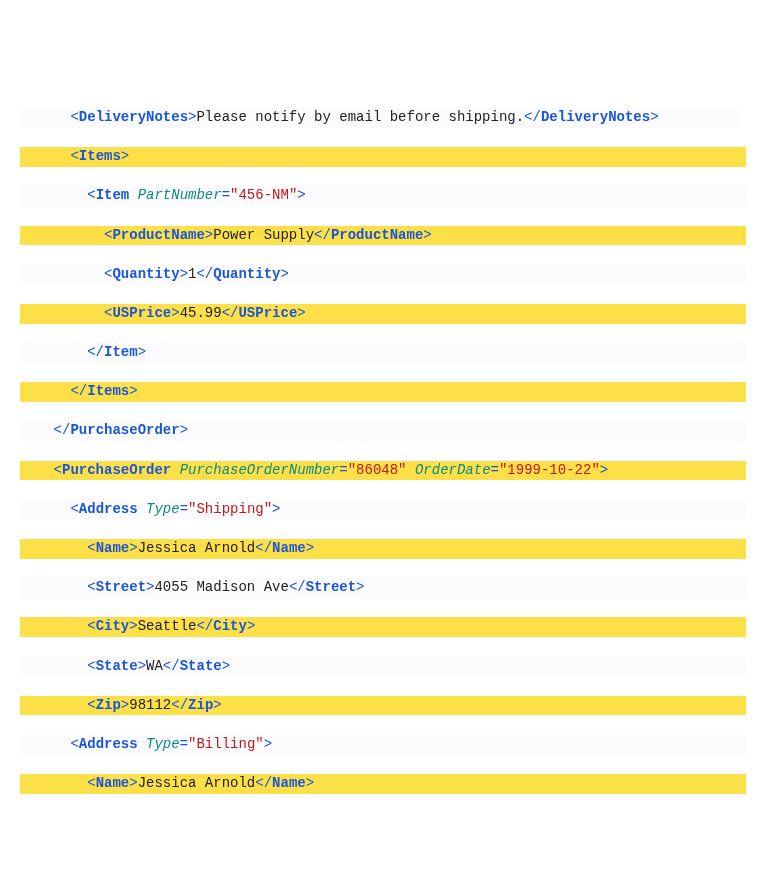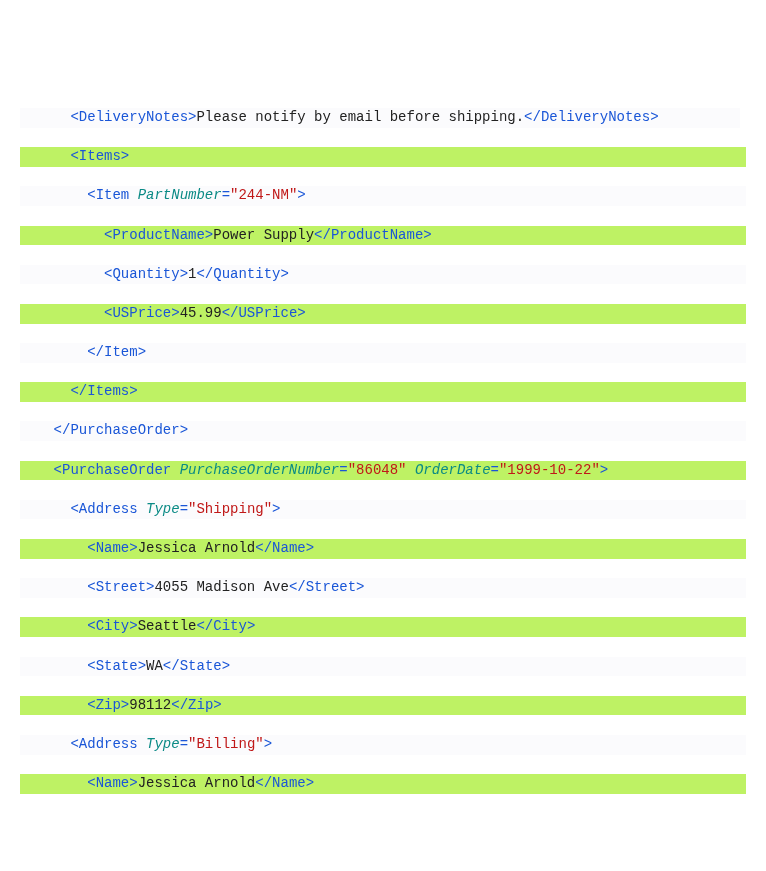--- a/index.html
+++ b/index.html
@@ -5,38 +5,38 @@
     body {
       margin: 0;
       padding: 10px 20px;
       font-family: "Courier New", Courier, monospace;
       font-size: 14px;
       line-height: 1.4;
       background: #ffffff;
       color: #000;
       white-space: pre;
     }
-    .tag { color: #1a56d7; }
+    .tag { color: #1a56d7; font-weight: bold; }
     .attr-name { color: #0a8a85; font-style: italic; }
     .attr-val { color: #c01818; }
     .txt { color: #222; }
     .punct { color: #1a56d7; }
     .even { display: block; background: #fbfbfd; }
-    .odd  { display: block; background: #bef264; }
+    .odd  { display: block; background: #fde047; }
     .wrap { white-space: pre-wrap; word-break: break-word; max-width: 720px; }
   </style>
 </head>
 <body>
 
 
 
 <div>
 <span class="even wrap">      <span class="punct">&lt;</span><span class="tag">DeliveryNotes</span><span class="punct">&gt;</span><span class="txt">Please notify by email before shipping.</span><span class="punct">&lt;/</span><span class="tag">DeliveryNotes</span><span class="punct">&gt;</span></span>
 <span class="odd">      <span class="punct">&lt;</span><span class="tag">Items</span><span class="punct">&gt;</span></span>
-<span class="even">        <span class="punct">&lt;</span><span class="tag">Item</span> <span class="attr-name">PartNumber</span><span class="punct">=</span><span class="attr-val">"<span>244-NM</span>"</span><span class="punct">&gt;</span></span>
+<span class="even">        <span class="punct">&lt;</span><span class="tag">Item</span> <span class="attr-name">PartNumber</span><span class="punct">=</span><span class="attr-val">"<span>456-NM</span>"</span><span class="punct">&gt;</span></span>
 <span class="odd">          <span class="punct">&lt;</span><span class="tag">ProductName</span><span class="punct">&gt;</span><span class="txt">Power Supply</span><span class="punct">&lt;/</span><span class="tag">ProductName</span><span class="punct">&gt;</span></span>
 <span class="even">          <span class="punct">&lt;</span><span class="tag">Quantity</span><span class="punct">&gt;</span><span class="txt">1</span><span class="punct">&lt;/</span><span class="tag">Quantity</span><span class="punct">&gt;</span></span>
 <span class="odd">          <span class="punct">&lt;</span><span class="tag">USPrice</span><span class="punct">&gt;</span><span class="txt">45.99</span><span class="punct">&lt;/</span><span class="tag">USPrice</span><span class="punct">&gt;</span></span>
 <span class="even">        <span class="punct">&lt;/</span><span class="tag">Item</span><span class="punct">&gt;</span></span>
 <span class="odd">      <span class="punct">&lt;/</span><span class="tag">Items</span><span class="punct">&gt;</span></span>
 <span class="even">    <span class="punct">&lt;/</span><span class="tag">PurchaseOrder</span><span class="punct">&gt;</span></span>
 <span class="odd">    <span class="punct">&lt;</span><span class="tag">PurchaseOrder</span> <span class="attr-name">PurchaseOrderNumber</span><span class="punct">=</span><span class="attr-val">"<span>86048</span>"</span> <span class="attr-name">OrderDate</span><span class="punct">=</span><span class="attr-val">"<span>1999-10-22</span>"</span><span class="punct">&gt;</span></span>
 <span class="even">      <span class="punct">&lt;</span><span class="tag">Address</span> <span class="attr-name">Type</span><span class="punct">=</span><span class="attr-val">"<span>Shipping</span>"</span><span class="punct">&gt;</span></span>
 <span class="odd">        <span class="punct">&lt;</span><span class="tag">Name</span><span class="punct">&gt;</span><span class="txt">Jessica Arnold</span><span class="punct">&lt;/</span><span class="tag">Name</span><span class="punct">&gt;</span></span>
 <span class="even">        <span class="punct">&lt;</span><span class="tag">Street</span><span class="punct">&gt;</span><span class="txt">4055 Madison Ave</span><span class="punct">&lt;/</span><span class="tag">Street</span><span class="punct">&gt;</span></span>

